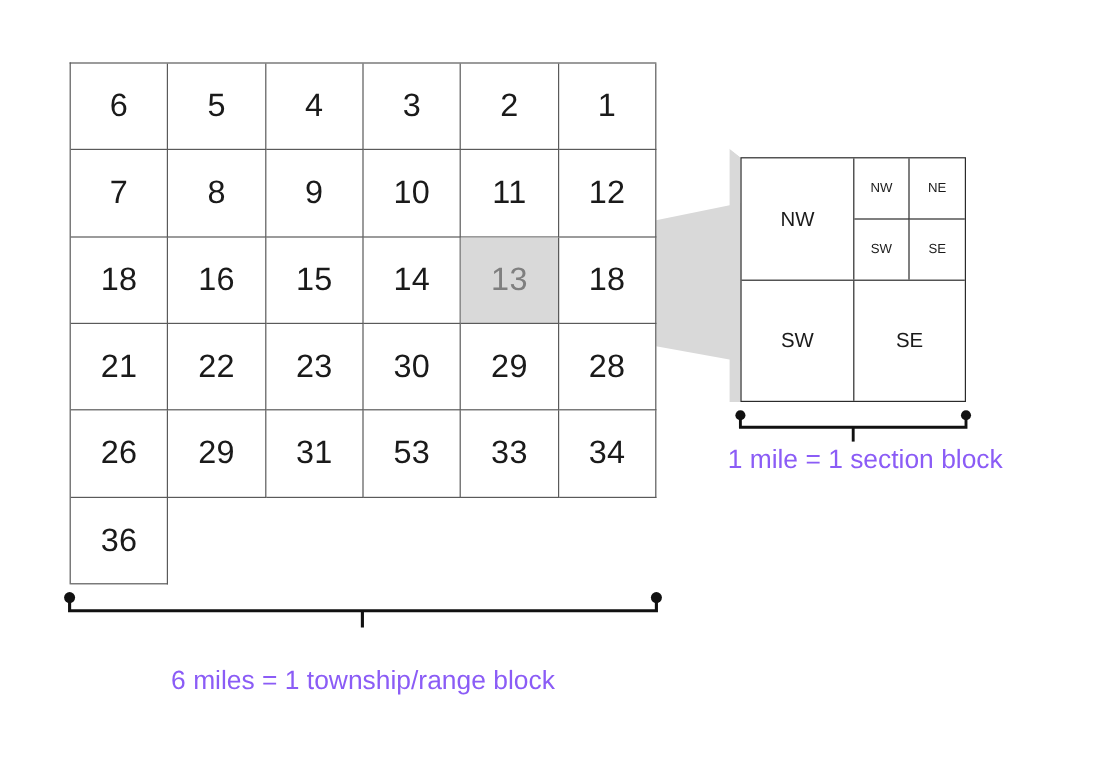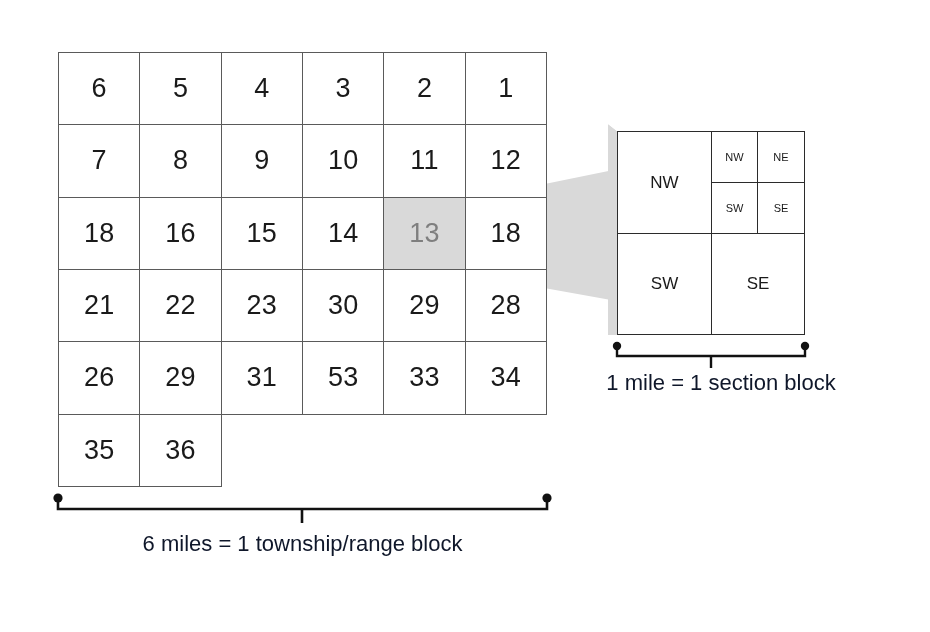--- a/index.html
+++ b/index.html
@@ -118,27 +118,27 @@
   }
   .subquad.nw { border-right: 1.6px solid #2b2b2b; border-bottom: 1.6px solid #2b2b2b; }
   .subquad.ne { border-bottom: 1.6px solid #2b2b2b; }
   .subquad.sw { border-right: 1.6px solid #2b2b2b; }
 
   
   .caption {
     position: absolute;
     text-align: center;
     font-size: 22px;
-    color: #0f172a;
+    color: #8b5cf6;
     white-space: nowrap;
     z-index: 4;
   }
   #caption-township {
     left: 0;
-    top: 531px;
+    top: 554px;
     width: 605px;
   }
   #caption-section {
     left: 561px;
     top: 370px;
     width: 320px;
   }
 </style>
 </head>
 <body>
@@ -196,21 +196,20 @@
     <div class="section-cell">30</div>
     <div class="section-cell">29</div>
     <div class="section-cell">28</div>
     <div class="section-cell">26</div>
     <div class="section-cell">29</div>
 
     <div class="section-cell">31</div>
     <div class="section-cell">53</div>
     <div class="section-cell">33</div>
     <div class="section-cell">34</div>
-    <div class="section-cell">35</div>
     <div class="section-cell">36</div>
   </div>
 
   <div class="section-detail">
 
     <div class="detail-row top">
       <div class="quad left">NW</div>
       <div class="quad-nested">
         <div class="subquad nw">NW</div>
         <div class="subquad ne">NE</div>

